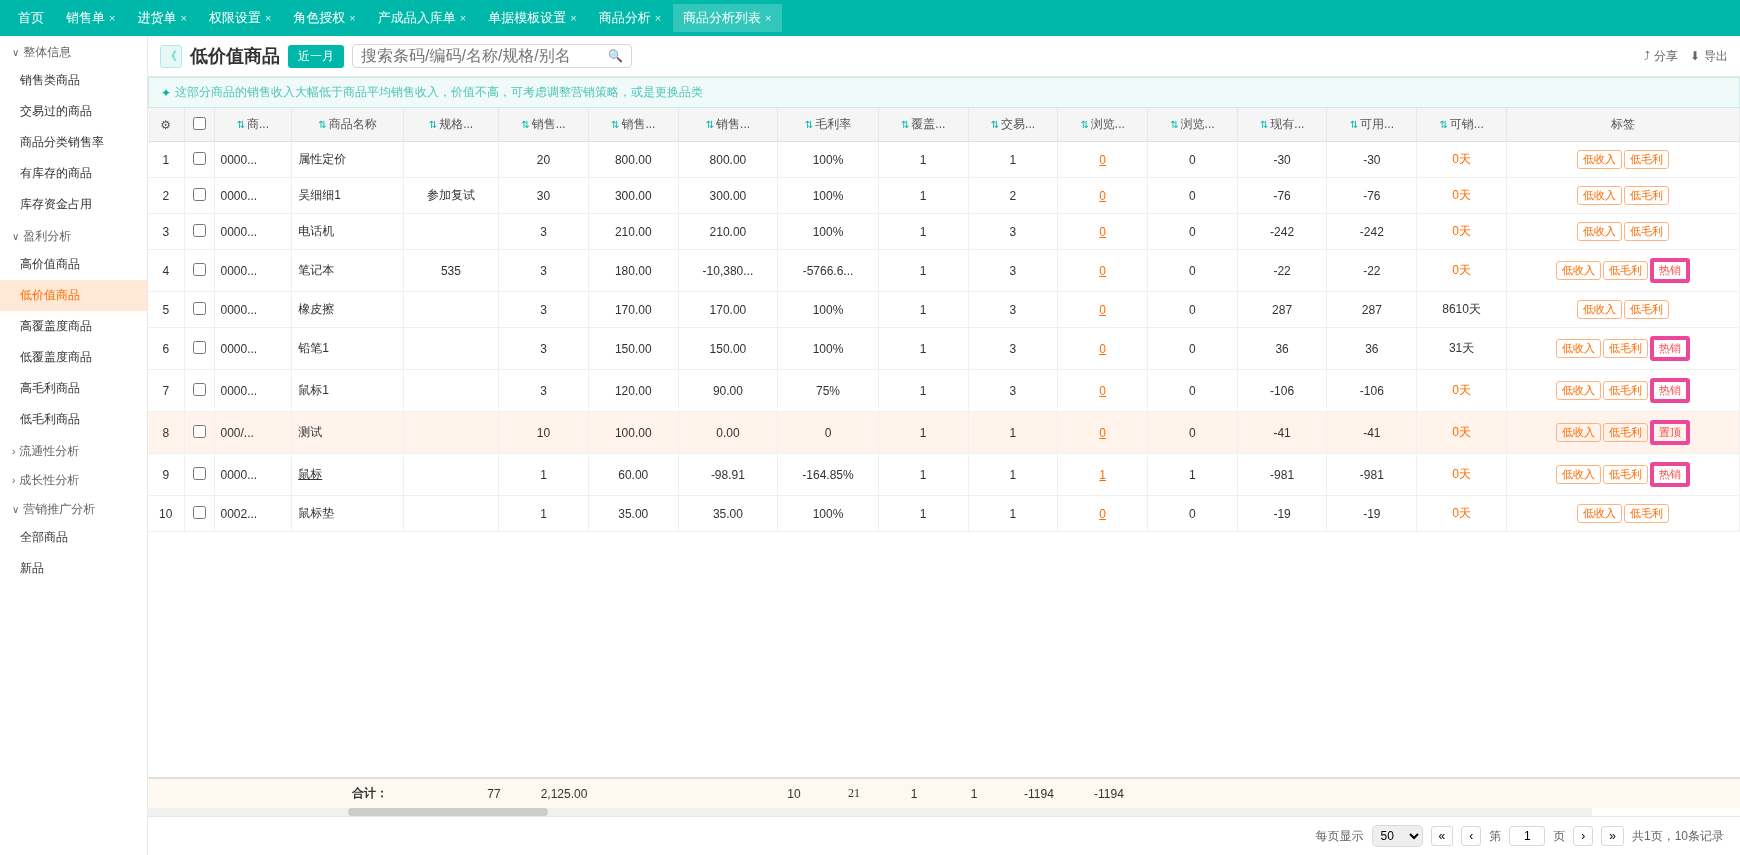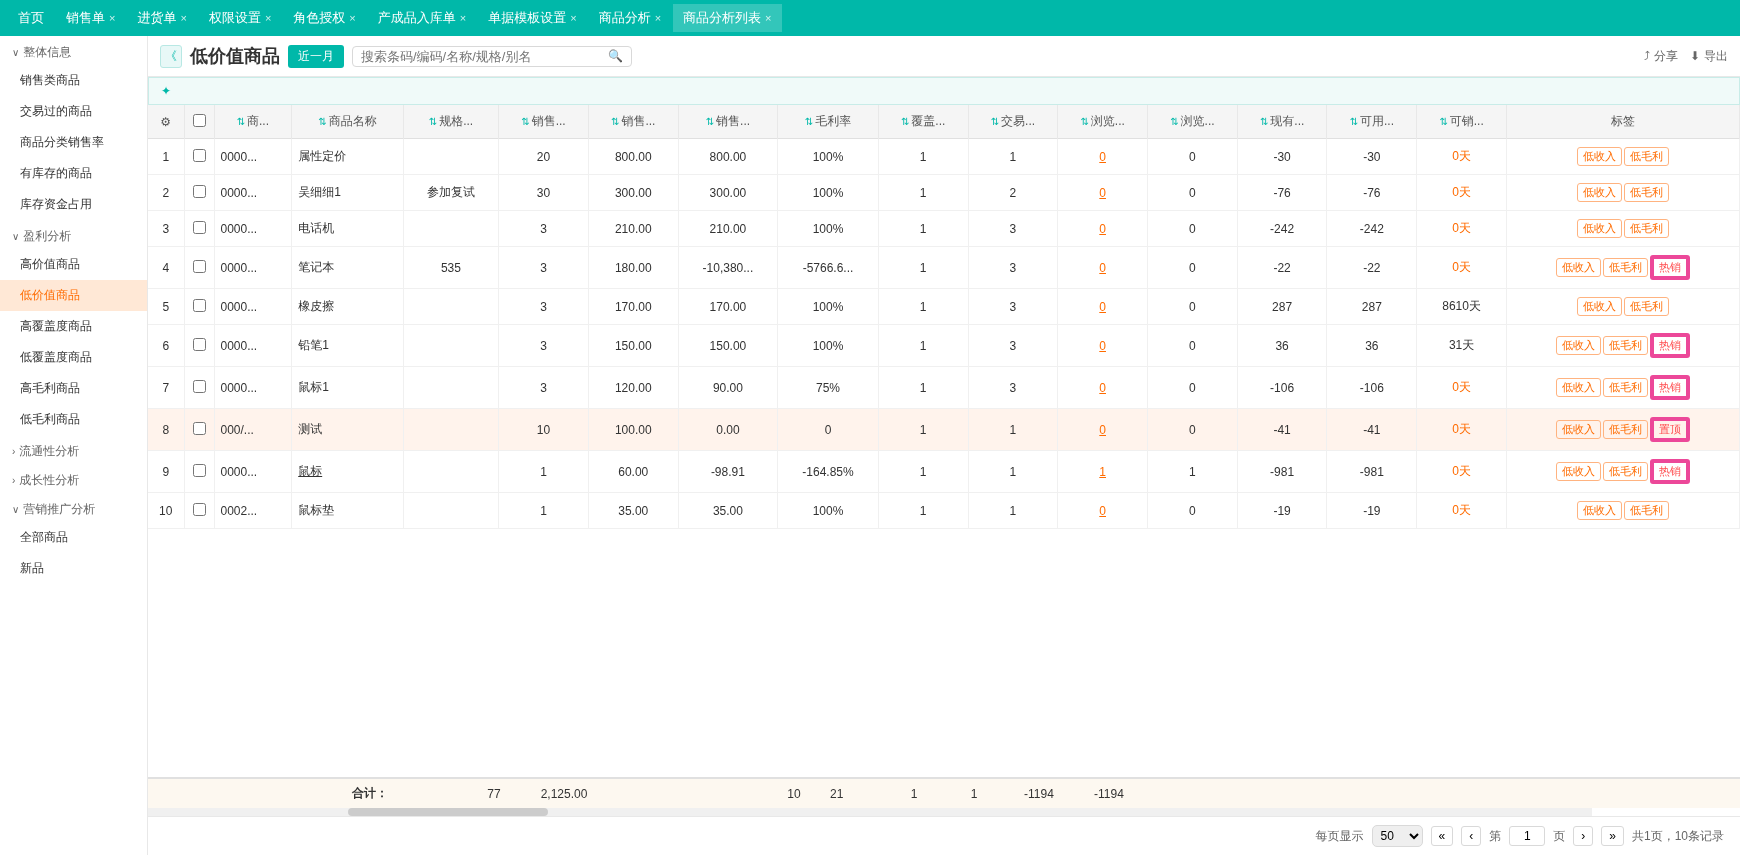--- a/index.html
+++ b/index.html
@@ -95,21 +95,21 @@
       border: 1px solid #d9d9d9;
       border-radius: 4px;
       padding: 2px 8px;
       gap: 4px;
       flex: 1;
       max-width: 280px;
     }
     .search-box input {
       border: none;
       outline: none;
-      font-size: 13px;
+      font-size: 16px;
       color: #999;
       width: 100%;
       background: transparent;
     }
     .header-right {
       margin-left: auto;
       display: flex;
       gap: 12px;
       align-items: center;
     }
@@ -336,20 +336,21 @@
         </div>
         <div class="action-btn">
           <span>⬇</span>
           <span>导出</span>
         </div>
       </div>
     </div>
 
     <div class="info-banner">
       <span style="color:#00b8a9;">✦</span>
+      <span>这部分商品的销售收入大幅低于商品平均销售收入，价值不高，可考虑调整营销策略，或是更换品类</span>
     </div>
 
     <div class="table-container">
       <table>
         <thead>
           <tr>
             <th style="width:36px;">⚙</th>
             <th style="width:30px;"><input type="checkbox" style=""></th>
             <th><span class="sort-icon">⇅</span>商...</th>
             <th><span class="sort-icon">⇅</span>商品名称</th>
@@ -567,21 +568,21 @@
       <div style="width:36px; flex-shrink:0;"></div>
       <div style="width:30px; flex-shrink:0;"></div>
       <div style="flex-shrink:0; width:60px;"></div>
       <div style="flex: 0 0 120px; padding: 0 6px; text-align:right; font-weight:bold;">合计：</div>
       <div style="flex: 0 0 70px; padding: 0 6px; text-align:center;"></div>
       <div style="flex: 0 0 60px; padding: 0 6px; text-align:center;">77</div>
       <div style="flex: 0 0 80px; padding: 0 6px; text-align:center;">2,125.00</div>
       <div style="flex: 0 0 80px; padding: 0 6px; text-align:center;"></div>
       <div style="flex: 0 0 80px; padding: 0 6px; text-align:center;"></div>
       <div style="flex: 0 0 60px; padding: 0 6px; text-align:center;">10</div>
-      <div style="flex: 0 0 60px; padding: 0 6px; ">21</div>
+      <div style="flex: 0 0 60px; padding: 0 6px; text-align:center;font-family:Liberation Serif, serif;">21</div>
       <div style="flex: 0 0 60px; padding: 0 6px; text-align:center;">1</div>
       <div style="flex: 0 0 60px; padding: 0 6px; text-align:center;">1</div>
       <div style="flex: 0 0 70px; padding: 0 6px; text-align:center;">-1194</div>
       <div style="flex: 0 0 70px; padding: 0 6px; text-align:center;">-1194</div>
     </div>
 
     <div style="height:8px; background:#f0f0f0; margin: 0 148px 0 0;">
       <div style="height:8px; width:200px; background:#ccc; border-radius:4px; margin-left:200px;"></div>
     </div>
 

